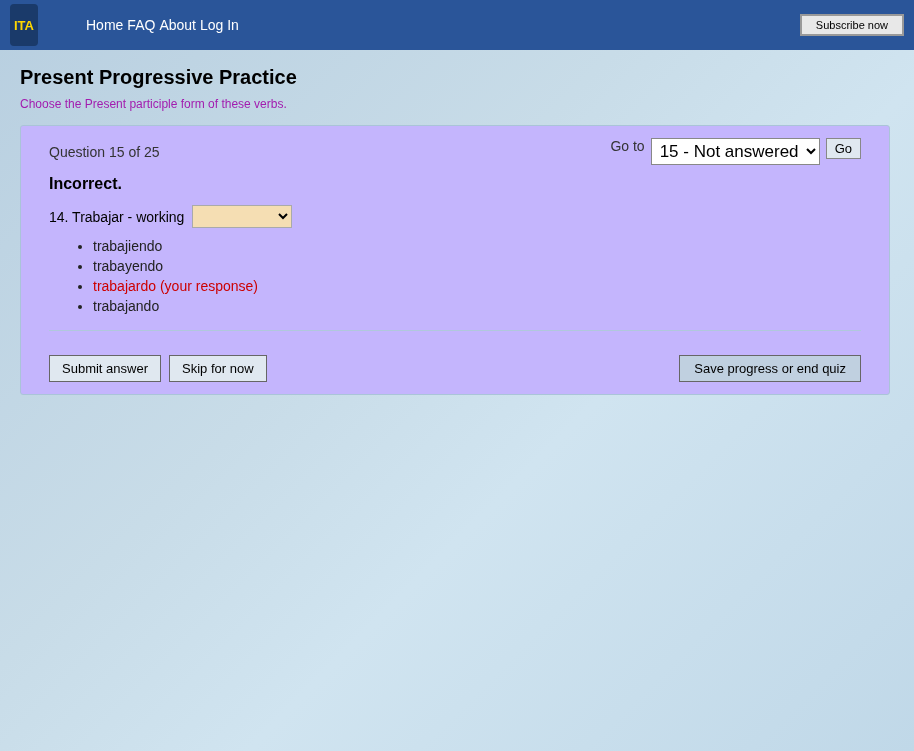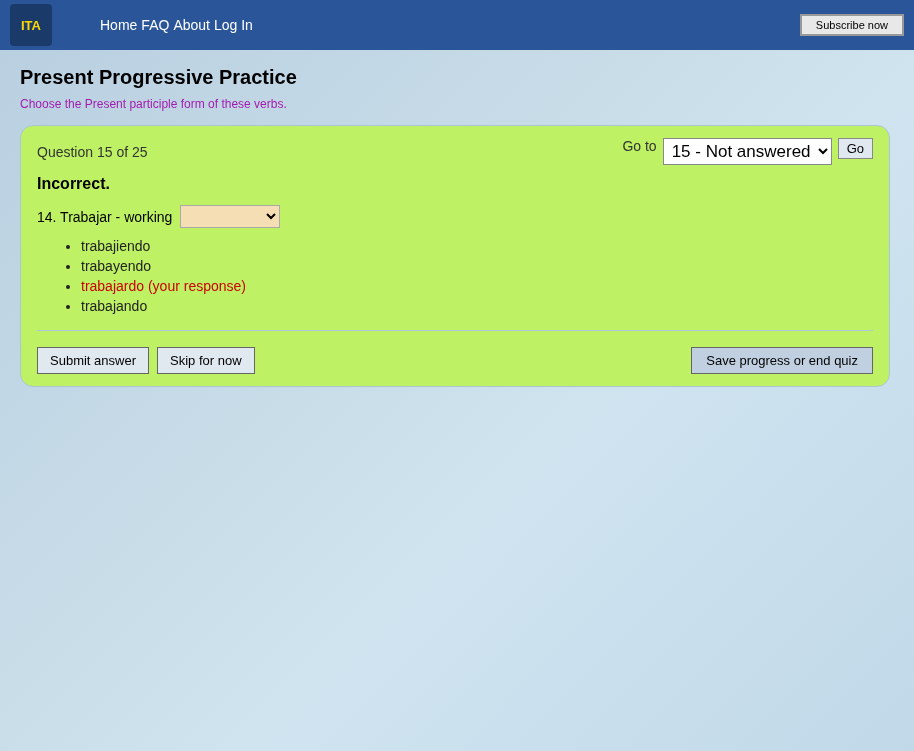--- a/index.html
+++ b/index.html
@@ -13,21 +13,21 @@
     
     .navbar {
       background: #2a5599;
       display: flex;
       align-items: center;
       padding: 4px 10px;
       gap: 0;
       min-height: 28px;
     }
     .navbar-logo {
-      width: 42px;
+      width: 28px;
       height: 42px;
       background: #1a3a6a;
       border-radius: 4px;
       display: flex;
       align-items: center;
       justify-content: center;
       color: #ffd700;
       font-weight: bold;
       font-size: 13px;
       margin-right: 10px;
@@ -68,24 +68,24 @@
       margin-bottom: 8px;
     }
     .page-subtitle {
       font-size: 12px;
       color: #a21caf;
       margin-bottom: 14px;
     }
 
     
     .quiz-box {
-      background: #bef264;
+      background: #c4b5fd;
       border: 1px solid #aac4d8;
-      border-radius: 13px;
-      padding: 12px 16px;
+      border-radius: 3px;
+      padding: 12px 28px;
       max-width: 870px;
     }
 
     
     .quiz-header {
       display: flex;
       align-items: center;
       justify-content: space-between;
       margin-bottom: 10px;
     }
@@ -183,21 +183,21 @@
       padding: 2px 4px;
       font-size: 13px;
       min-width: 90px;
     }
 
     
     .action-buttons {
       display: flex;
       align-items: center;
       justify-content: space-between;
-      margin-top: 16px;
+      margin-top: 24px;
     }
     .left-buttons {
       display: flex;
       gap: 8px;
     }
     .action-btn {
       border: 1px solid #666;
       background: #e0e8f0;
       padding: 5px 12px;
       font-size: 13px;

